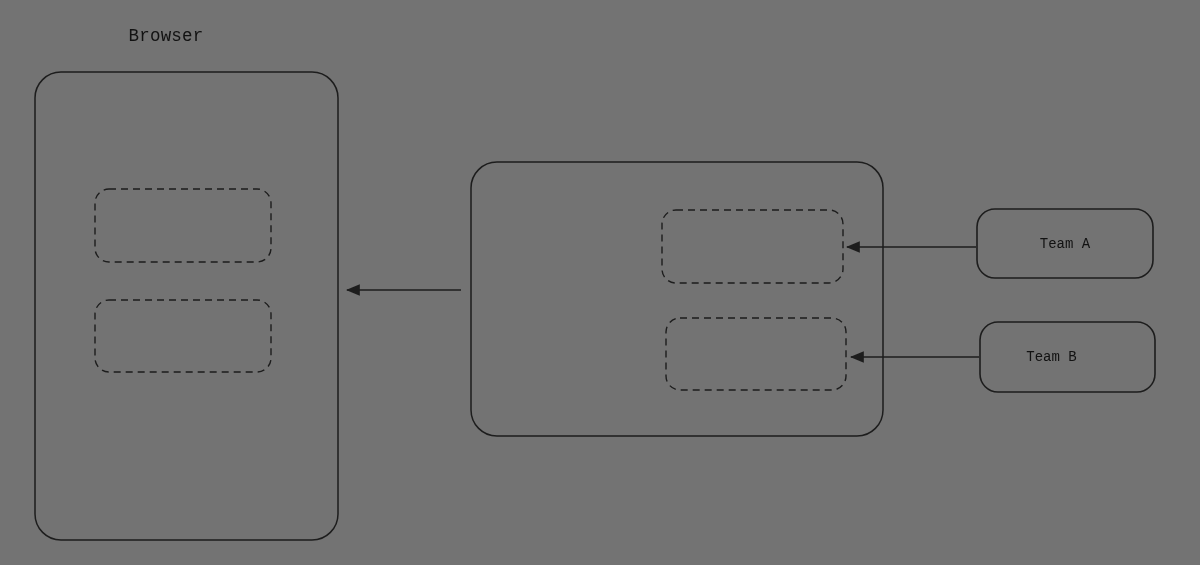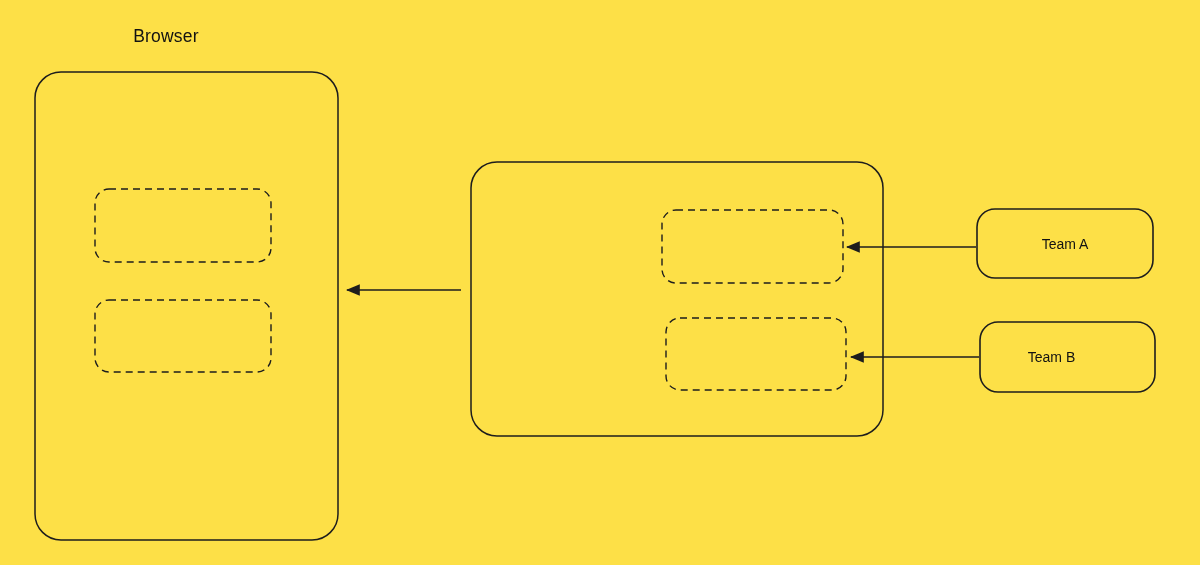--- a/index.html
+++ b/index.html
@@ -5,22 +5,23 @@
   html, body {
     margin: 0;
     padding: 0;
     background: #ffffff;
     font-family: "Liberation Sans", sans-serif;
   }
   .canvas {
     position: relative;
     width: 1200px;
     height: 565px;
-    background: #fde047;
+    background: #737373;
     overflow: hidden;
+    font-family: Liberation Mono, monospace;
   }
   .canvas svg {
     position: absolute;
     left: 0;
     top: 0;
   }
   .node-title {
     position: absolute;
     text-align: center;
     font-size: 17.5px;

